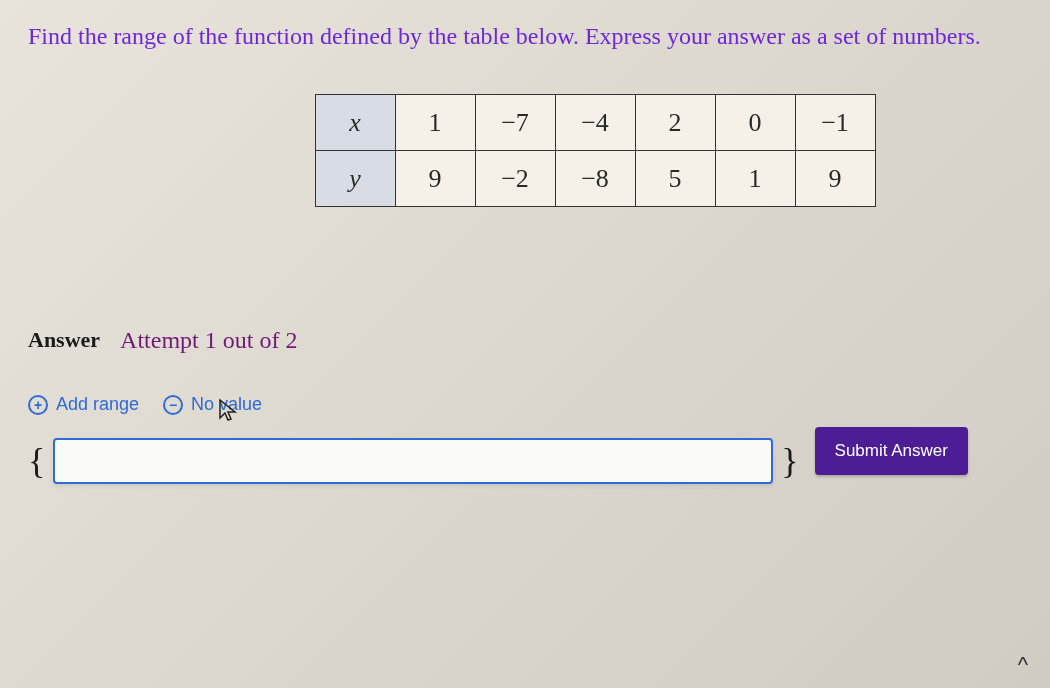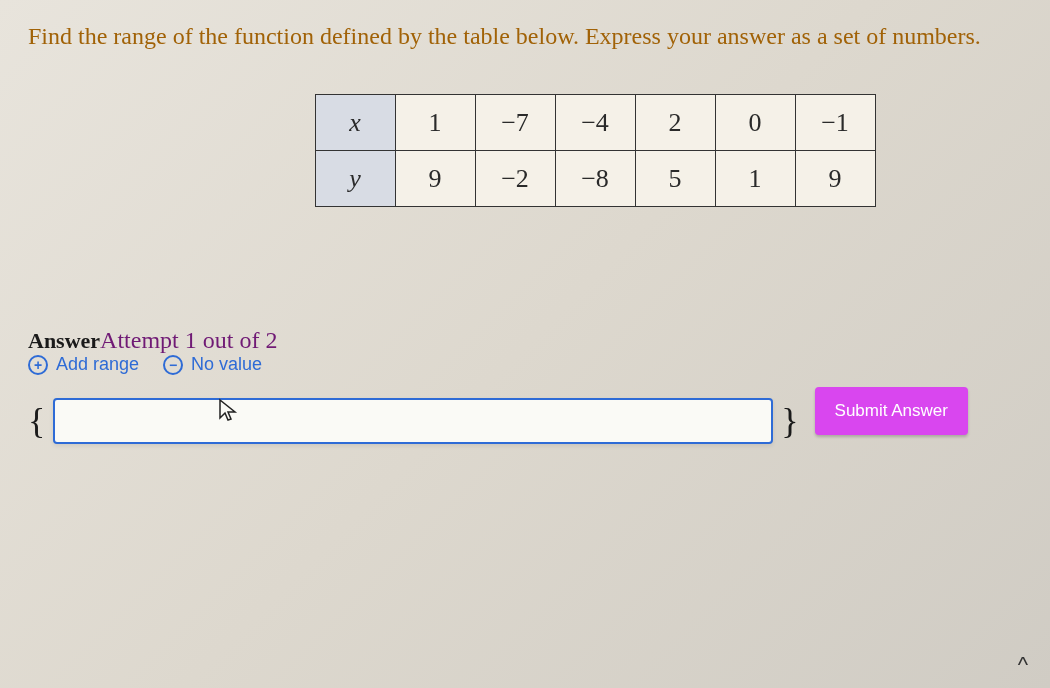--- a/index.html
+++ b/index.html
@@ -9,21 +9,21 @@
     background: linear-gradient(135deg, #e8e4dc 0%, #ddd8ce 50%, #d0ccc4 100%);
     font-family: Georgia, 'Times New Roman', serif;
     color: #2a2a2a;
     padding: 18px 28px;
     position: relative;
     overflow: hidden;
   }
   .question-text {
     font-size: 24px;
     line-height: 1.5;
-    color: #a16207;
+    color: #6d28d9;
     margin-bottom: 40px;
     font-weight: 500;
   }
   .table-wrap {
     display: flex;
     justify-content: center;
     margin-left: 140px;
     margin-bottom: 120px;
   }
   table {
@@ -45,22 +45,23 @@
   }
   .cursor-svg {
     position: absolute;
     left: 218px;
     top: 398px;
     width: 20px;
     height: 26px;
   }
   .answer-row {
     display: flex;
-    align-items: center;
-    gap: 0;
+    align-items: flex-start;
+    gap: 20px;
+    margin-bottom: 40px;
   }
   .answer-label {
     font-size: 22px;
     font-weight: bold;
     color: #1a1a1a;
   }
   .attempt-text {
     font-size: 24px;
     color: #701a75;
   }
@@ -106,21 +107,21 @@
     width: 720px;
     height: 46px;
     border: 2px solid #2e6bd6;
     border-radius: 4px;
     background: #fafaf6;
     font-size: 20px;
     padding: 0 12px;
     box-shadow: 0 2px 4px rgba(0,0,0,0.08);
   }
   .submit-btn {
-    background: #d946ef;
+    background: #4c1d95;
     color: #fff;
     border: none;
     border-radius: 4px;
     font-size: 17px;
     padding: 14px 20px;
     font-family: Arial, sans-serif;
     cursor: pointer;
     box-shadow: 0 2px 3px rgba(0,0,0,0.2);
     margin-left: 8px;
     position: relative;

